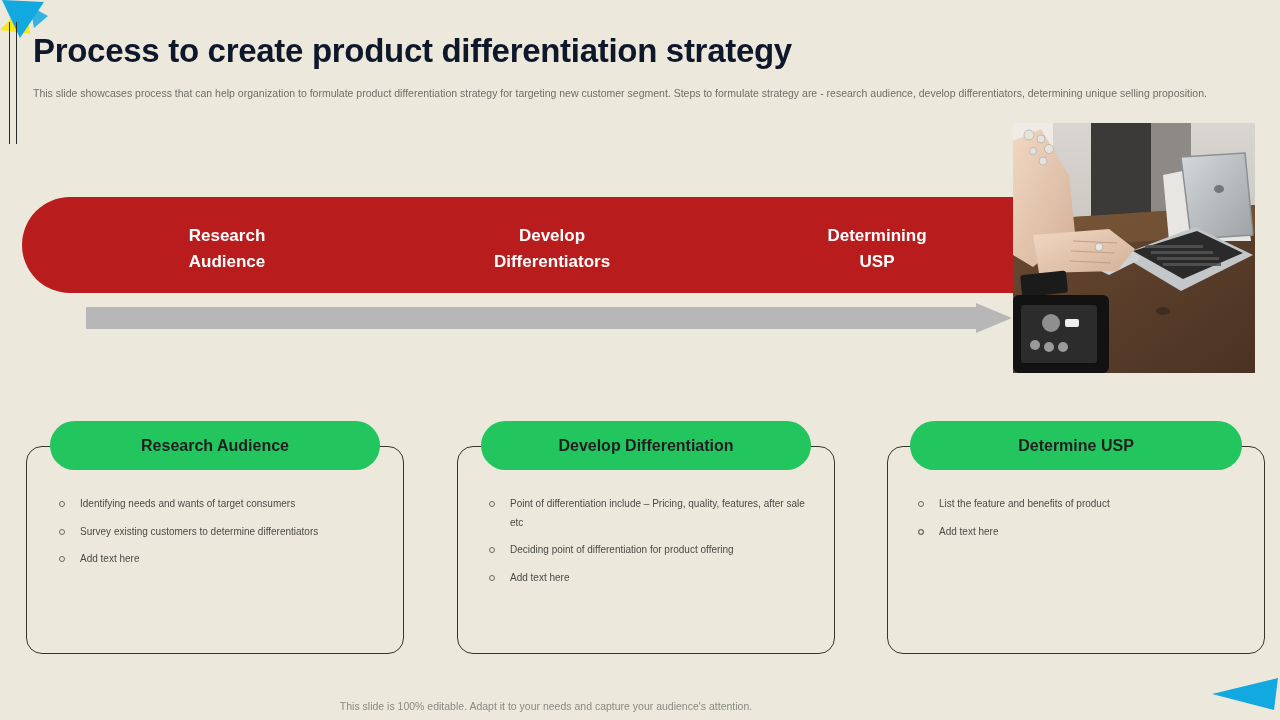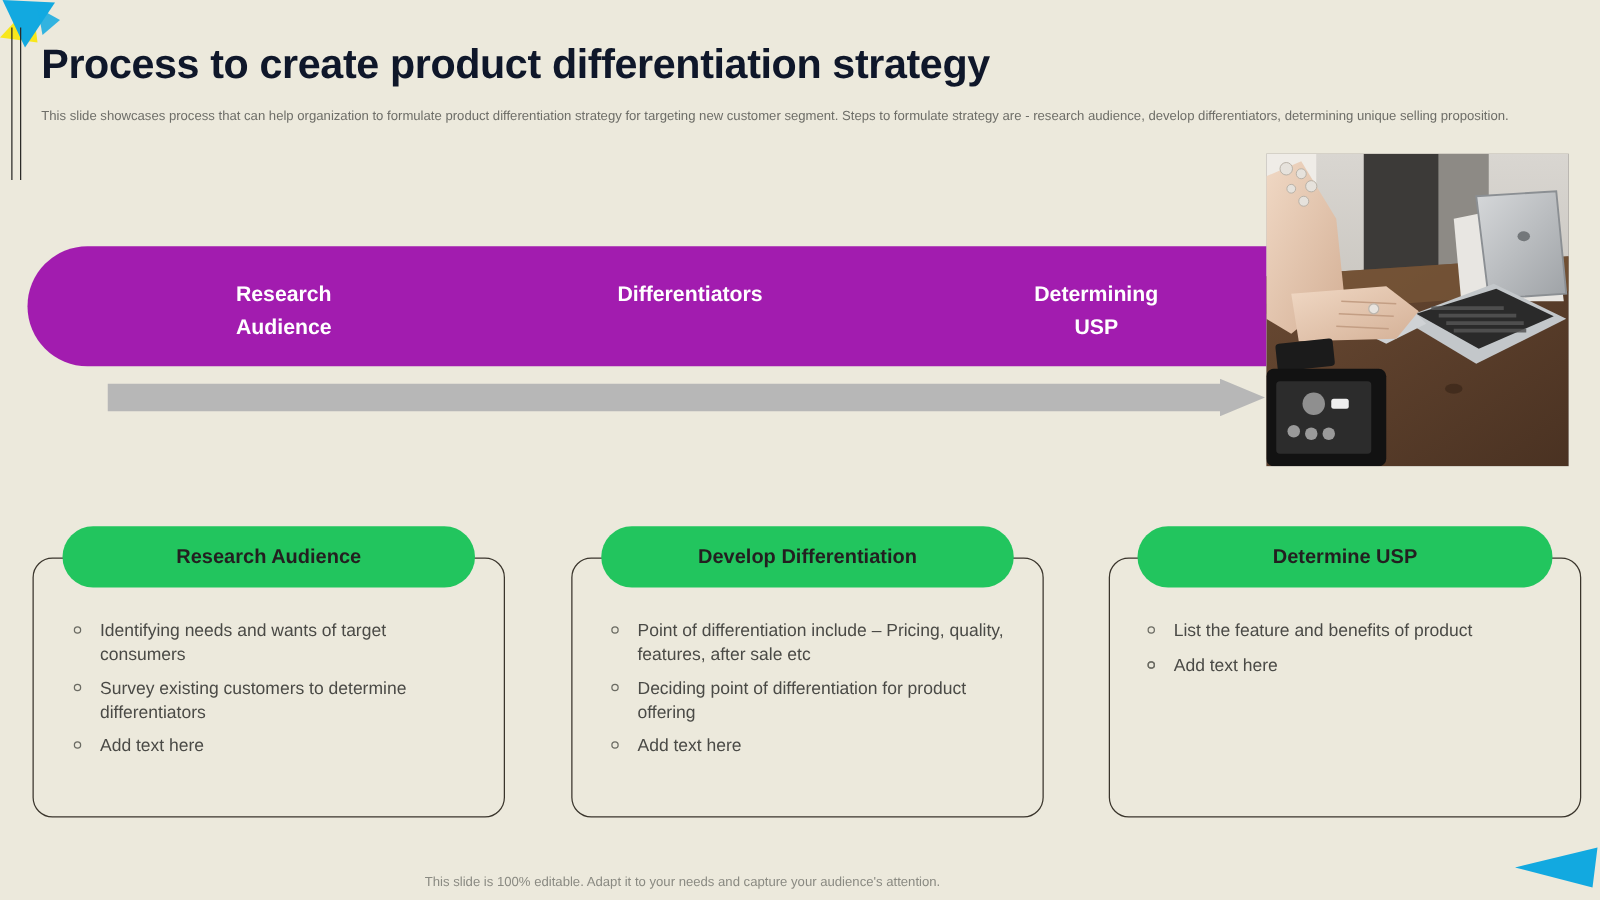--- a/index.html
+++ b/index.html
@@ -64,21 +64,21 @@
   }
   .photo svg { display: block; }
 
   
   .banner {
     position: absolute;
     left: 22px;
     top: 197px;
     width: 991px;
     height: 96px;
-    background: #a21caf;
+    background: #b91c1c;
     border-radius: 48px 0 0 48px;
   }
   .banner-step {
     position: absolute;
     top: 26px;
     text-align: center;
     color: #FFFFFF;
     font-size: 17px;
     font-weight: bold;
     line-height: 26px;
@@ -136,21 +136,21 @@
     padding: 0;
   }
   .bullets-1 { left: 56px; width: 320px; }
   .bullets-2 { left: 486px; width: 320px; }
   .bullets-3 { left: 915px; width: 325px; }
 
   .bullets li {
     position: relative;
     padding-left: 24px;
     margin-bottom: 9px;
-    font-size: 14px;
+    font-size: 10px;
     line-height: 18.5px;
     color: #4A4A46;
   }
   .bullets li .dot {
     position: absolute;
     left: 3px;
     top: 6px;
     width: 6px;
     height: 6px;
     border: 1px solid #6B6B63;
@@ -258,20 +258,21 @@
     <ellipse cx="150" cy="188" rx="7" ry="4" fill="#3a2718" opacity="0.7"></ellipse>
   </svg>
 </div>
 
 <div class="banner">
   <div class="banner-step step-1">
     <div>Research</div>
     <div>Audience</div>
   </div>
   <div class="banner-step step-2">
+    <div>Develop</div>
     <div>Differentiators</div>
   </div>
   <div class="banner-step step-3">
     <div>Determining</div>
     <div>USP</div>
   </div>
 </div>
 
 <div class="arrow">
   <svg width="926" height="30" viewBox="0 0 926 30" preserveAspectRatio="none">

